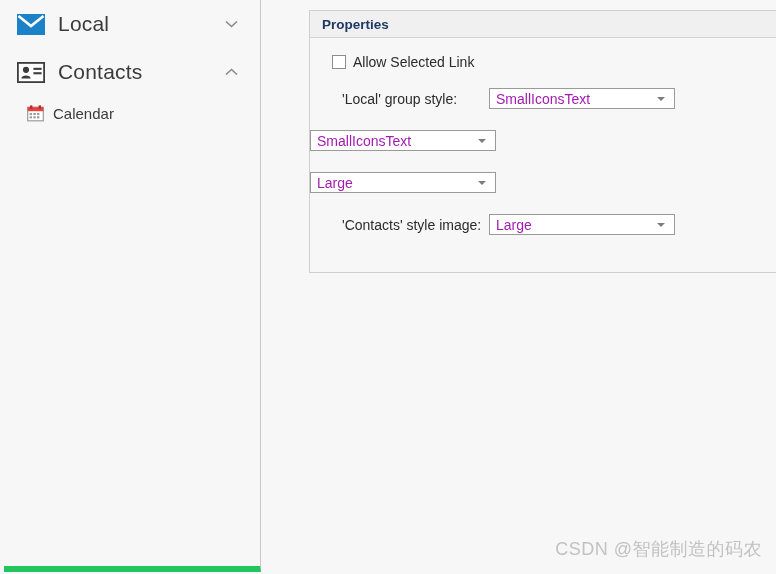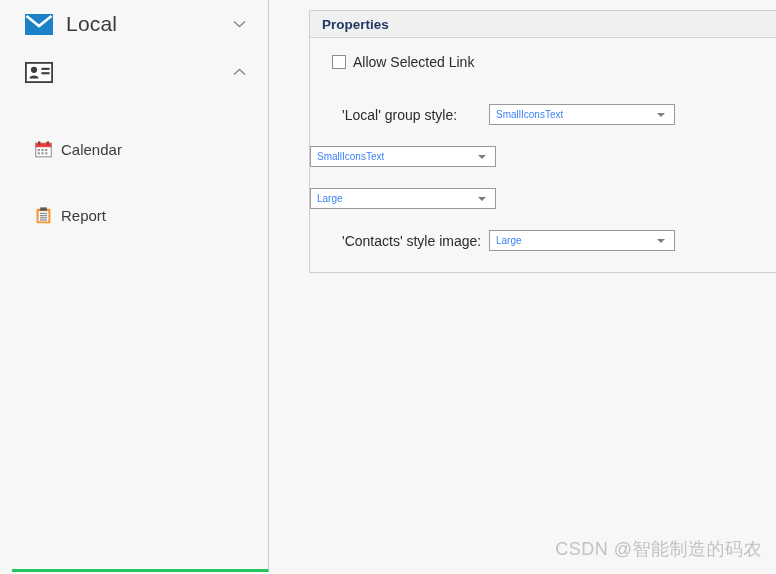--- a/index.html
+++ b/index.html
@@ -11,27 +11,27 @@
     height: 574px;
     background: #f7f7f7;
     font-family: "Liberation Sans", sans-serif;
     overflow: hidden;
     position: relative;
   }
 
   
   #nav-pane {
     position: absolute;
-    left: 12px;
+    left: 4px;
     top: 0;
     width: 257px;
     height: 572px;
     background: #f7f7f7;
     border-right: 1px solid #c8c8c8;
-    border-bottom: 3px solid #22c55e;
+    border-bottom: 6px solid #22c55e;
     box-sizing: border-box;
   }
 
   .nav-group {
     position: relative;
     height: 48px;
     display: flex;
     align-items: center;
     padding-left: 12px;
     box-sizing: border-box;
@@ -66,21 +66,20 @@
   .nav-children {
     padding-top: 2px;
   }
   .nav-child {
     height: 30px;
     display: flex;
     align-items: center;
     padding-left: 22px;
     box-sizing: border-box;
     cursor: default;
-    margin-top: 36px;
   }
   .nav-child .child-icon {
     width: 18px;
     height: 18px;
     display: flex;
     align-items: center;
     justify-content: center;
     flex: 0 0 auto;
   }
   .nav-child .child-label {
@@ -116,21 +115,21 @@
     padding: 14px 0 0 0;
     position: relative;
     height: calc(100% - 27px);
     box-sizing: border-box;
   }
 
   .check-row {
     display: flex;
     align-items: center;
     margin-left: 22px;
-    margin-bottom: 32px;
+    margin-bottom: 16px;
     height: 20px;
   }
   .checkbox {
     width: 14px;
     height: 14px;
     background: #ffffff;
     border: 1px solid #8c8c8c;
     box-sizing: border-box;
     flex: 0 0 auto;
     cursor: pointer;
@@ -161,22 +160,22 @@
     background: #ffffff;
     border: 1px solid #9a9a9a;
     box-sizing: border-box;
     display: flex;
     align-items: center;
     position: relative;
     cursor: pointer;
   }
   .combo-value {
     padding-left: 6px;
-    font-size: 10px;
-    color: #3b82f6;
+    font-size: 14px;
+    color: #a21caf;
     white-space: nowrap;
     overflow: hidden;
   }
   .combo-arrow {
     position: absolute;
     right: 9px;
     top: 50%;
     transform: translateY(-50%);
     width: 0;
     height: 0;
@@ -219,20 +218,21 @@
   <div class="nav-group">
     <span class="group-icon">
       <svg width="28" height="21" viewBox="0 0 28 21">
         <rect x="0.9" y="0.9" width="26.2" height="19.2" fill="#ffffff" stroke="#3d3d3d" stroke-width="1.8"></rect>
         <circle cx="9" cy="7.8" r="3.1" fill="#3d3d3d"></circle>
         <path d="M4.3 16.4 C4.9 12.6 13.1 12.6 13.7 16.4 Z" fill="#3d3d3d"></path>
         <rect x="16.4" y="5.8" width="8.2" height="2.1" fill="#3d3d3d"></rect>
         <rect x="16.4" y="10.2" width="8.2" height="2.1" fill="#3d3d3d"></rect>
       </svg>
     </span>
+    <span class="group-label">Contacts</span>
     <span class="chevron">
       <svg width="13" height="8" viewBox="0 0 13 8">
         <path d="M1 6.5 L6.5 1.5 L12 6.5" fill="none" stroke="#8a8a8a" stroke-width="1.6"></path>
       </svg>
     </span>
   </div>
 
   <div class="nav-children">
 
     <div class="nav-child">
@@ -249,36 +249,20 @@
             <rect x="2.6" y="11.3" width="2.4" height="2.1"></rect>
             <rect x="6.3" y="11.3" width="2.4" height="2.1"></rect>
             <rect x="10.0" y="11.3" width="2.4" height="2.1"></rect>
           </g>
         </svg>
       </span>
       <span class="child-label">Calendar</span>
     </div>
 
 
-    <div class="nav-child">
-      <span class="child-icon">
-        <svg width="17" height="17" viewBox="0 0 17 17">
-          <rect x="1.6" y="1.8" width="13.8" height="14.4" rx="1" fill="#f39332"></rect>
-          <rect x="3.6" y="4.2" width="9.8" height="10.3" fill="#ffffff"></rect>
-          <rect x="5.2" y="0.4" width="6.6" height="3.3" fill="#5a5a5a"></rect>
-          <g fill="#8d8d8d">
-            <rect x="4.9" y="5.8" width="7.2" height="1.3"></rect>
-            <rect x="4.9" y="8.0" width="7.2" height="1.3"></rect>
-            <rect x="4.9" y="10.2" width="7.2" height="1.3"></rect>
-            <rect x="4.9" y="12.4" width="7.2" height="1.3"></rect>
-          </g>
-        </svg>
-      </span>
-      <span class="child-label">Report</span>
-    </div>
 
   </div>
 </div>
 
 <div id="properties-panel">
 
   <div id="properties-header">Properties</div>
 
   <div id="properties-body">
 

